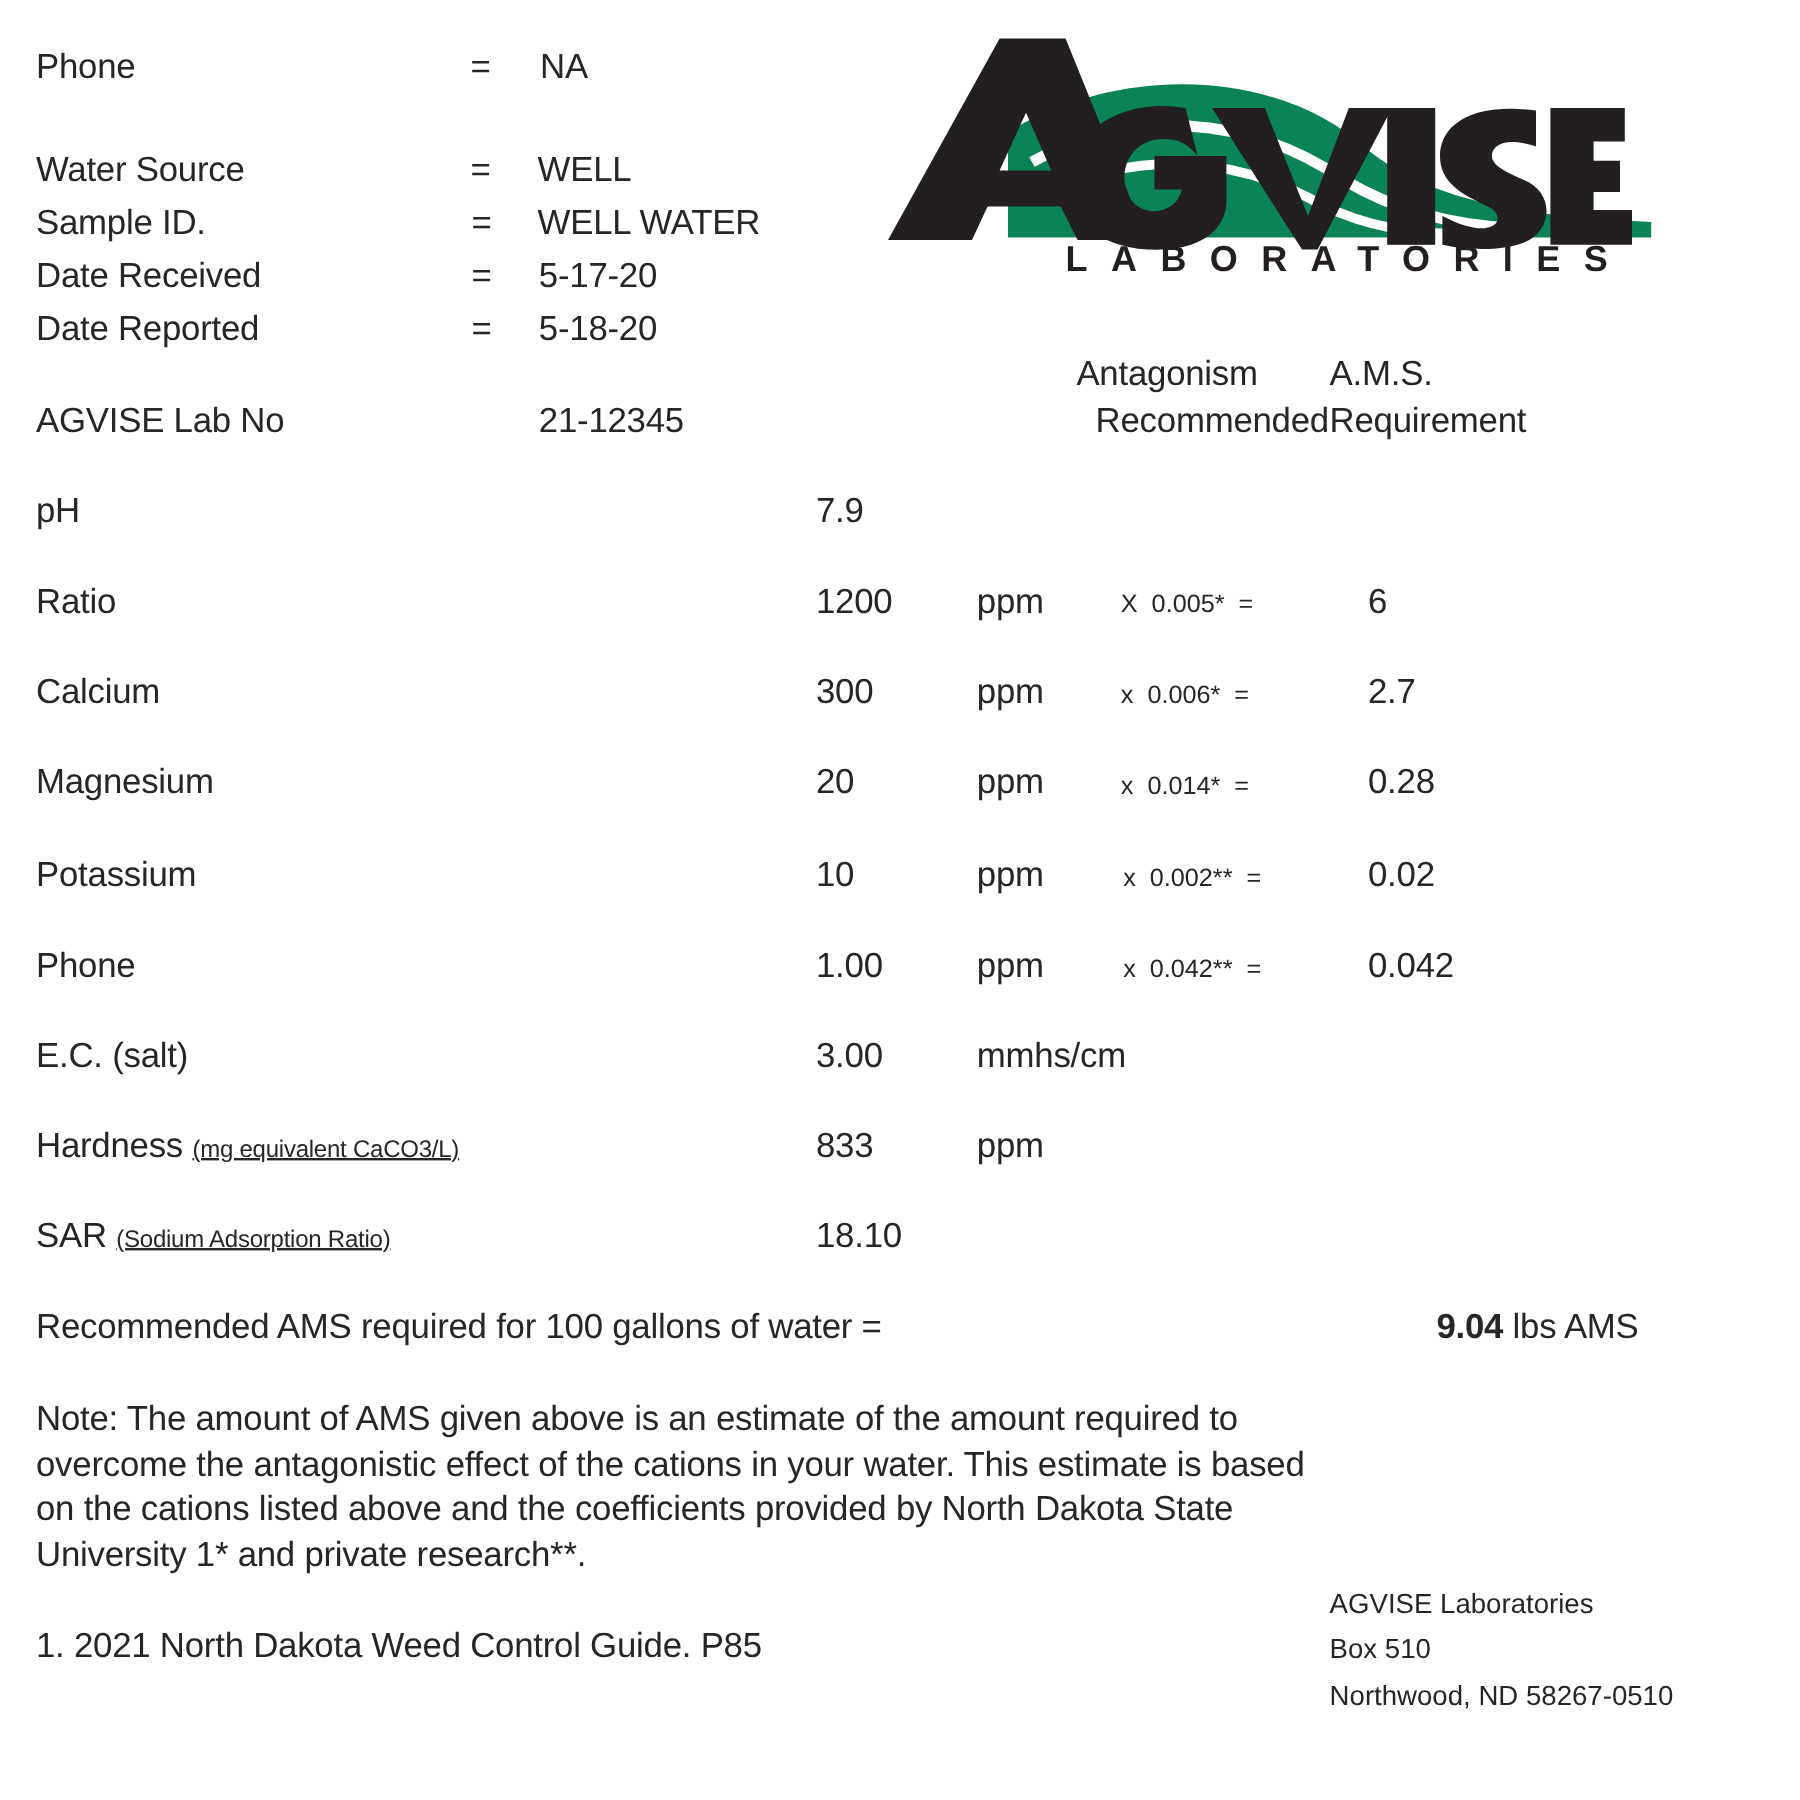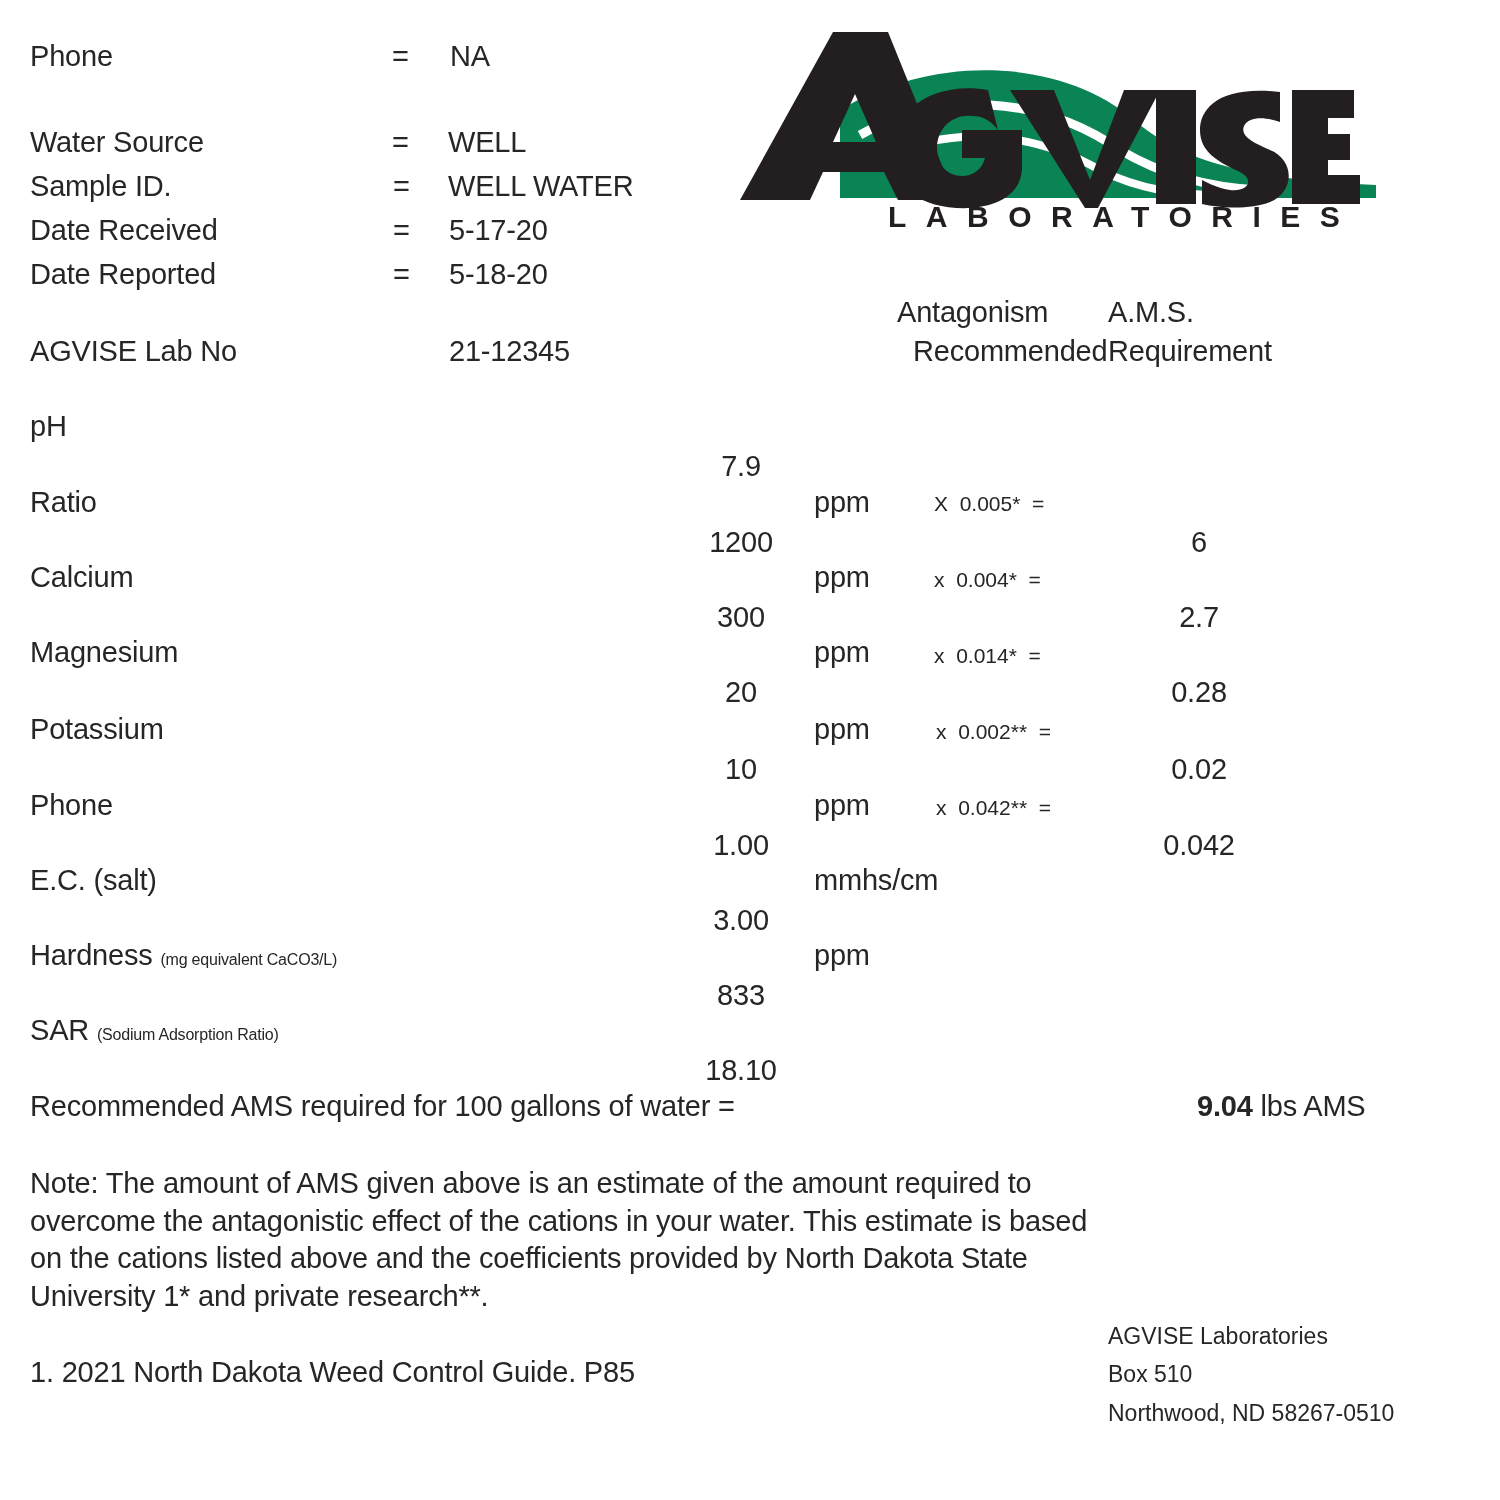--- a/index.html
+++ b/index.html
@@ -3,23 +3,23 @@
 <meta charset="utf-8">
 <style>
   html, body { margin:0; padding:0; background:#ffffff; }
   body {
     width:1500px; height:1500px; position:relative; overflow:hidden;
     font-family:"Liberation Sans", sans-serif; color:#262626;
   }
   .abs { position:absolute; white-space:nowrap; }
   .t28 { font-size:29px; letter-spacing:-0.2px; }
   .t22 { font-size:23px; }
-  .small { font-size:16px; }
+  .small { font-size:20px;text-decoration:underline; }
   .coef { font-size:21px; }
-  .right { text-align:center;margin-top:40px; }
+  .right { text-align:left; }
   b { font-weight:bold; }
 
   
   .logo { position:absolute; left:740px; top:30px; width:640px; height:210px; }
   .logo-sub {
     position:absolute; left:888px; top:200px; font-size:30px; font-weight:bold;
     letter-spacing:19.5px; color:#231f20;
   }
 </style>
 </head>
@@ -92,21 +92,21 @@
     <div class="abs t28 right" style="left:680px;width:122px;top:486px">1200</div>
     <div class="abs t28" style="left:814px;top:486px">ppm</div>
     <div class="abs coef" style="left:934px;top:492px;white-space:pre">X  0.005*  =</div>
     <div class="abs t28 right" style="left:1140px;width:118px;top:486px">6</div>
   </div>
 
   <div>
     <div class="abs t28" style="left:30px;top:561px">Calcium</div>
     <div class="abs t28 right" style="left:680px;width:122px;top:561px">300</div>
     <div class="abs t28" style="left:814px;top:561px">ppm</div>
-    <div class="abs coef" style="left:934px;top:568px;white-space:pre">x  0.004*  =</div>
+    <div class="abs coef" style="left:934px;top:568px;white-space:pre">x  0.006*  =</div>
     <div class="abs t28 right" style="left:1140px;width:118px;top:561px">2.7</div>
   </div>
 
   <div>
     <div class="abs t28" style="left:30px;top:636px">Magnesium</div>
     <div class="abs t28 right" style="left:680px;width:122px;top:636px">20</div>
     <div class="abs t28" style="left:814px;top:636px">ppm</div>
     <div class="abs coef" style="left:934px;top:644px;white-space:pre">x  0.014*  =</div>
     <div class="abs t28 right" style="left:1140px;width:118px;top:636px">0.28</div>
   </div>

